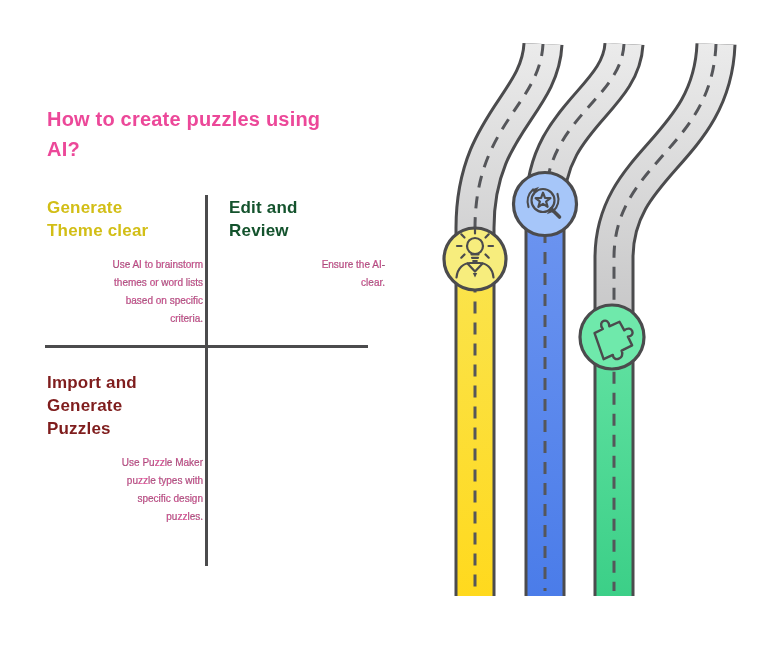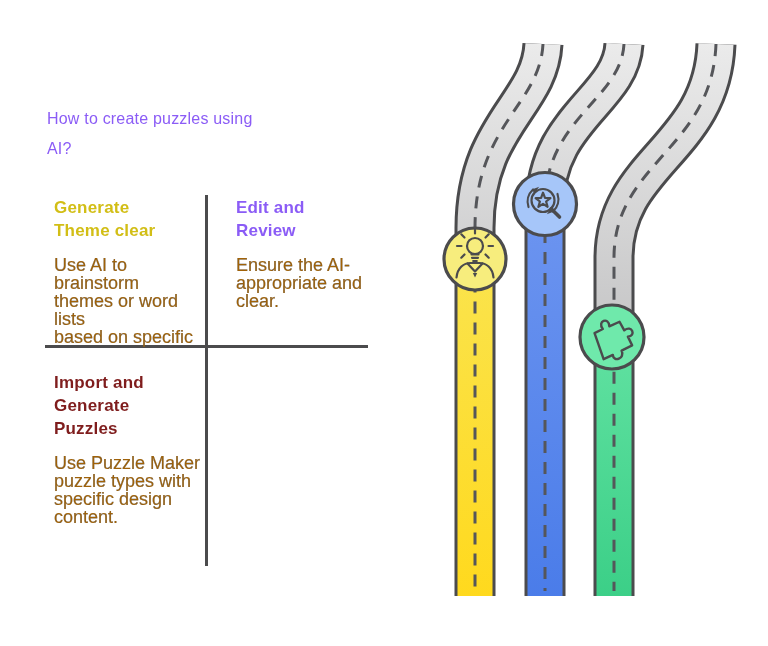--- a/index.html
+++ b/index.html
@@ -4,40 +4,40 @@
 <style>
   html,body{margin:0;padding:0;}
   body{
     width:768px;height:646px;position:relative;overflow:hidden;
     background:#ffffff;
     font-family:"Liberation Sans", sans-serif;
   }
   .abs{position:absolute;}
   .title{
     left:47px;top:104px;width:360px;
-    font-size:16px;font-weight:normal;color:#8b5cf6;line-height:30px;letter-spacing:.2px;
+    font-size:20px;font-weight:bold;color:#ec4899;line-height:30px;letter-spacing:.2px;
   }
   .title .ln{display:block;}
   .divider-v{left:205px;top:195px;width:3px;height:371px;background:#4b4b4d;}
   .divider-h{left:45px;top:345px;width:323px;height:3px;background:#4b4b4d;}
   .cell{width:156px;}
   .cell h2{
     margin:0 0 14px 0;font-size:17px;font-weight:bold;line-height:23px;letter-spacing:.2px;
   }
-  .cell h2 .ln,.cell p .ln{display:block;margin-left:7px;}
+  .cell h2 .ln,.cell p .ln{display:block;}
   .cell p{
-    margin:0;font-size:18px;line-height:18px;color:#a16207;font-weight:bold;
+    margin:0;font-size:10px;line-height:18px;color:#ec4899;font-weight:bold;text-align:right;
     -webkit-text-stroke:.2px #515155;
   }
   .cell p{font-weight:normal;}
   .cell-1{left:47px;top:196px;}
   .cell-2{left:229px;top:196px;}
   .cell-3{left:47px;top:371px;}
   .cell-1 h2{color:#d2be16;}
-  .cell-2 h2{color:#8b5cf6;}
+  .cell-2 h2{color:#14532d;}
   .cell-3 h2{color:#7f1d1d;}
   svg.roadmap{left:0;top:0;}
 </style>
 </head>
 <body>
 
 <div class="abs title">
   <span class="ln">How to create puzzles using</span>
   <span class="ln">AI?</span>
 </div>
@@ -47,46 +47,46 @@
 
 <section class="abs cell cell-1">
   <h2>
     <span class="ln">Generate</span>
     <span class="ln">Theme clear</span>
   </h2>
   <p>
     <span class="ln">Use AI to brainstorm</span>
     <span class="ln">themes or word lists</span>
     <span class="ln">based on specific</span>
+    <span class="ln">criteria.</span>
   </p>
 </section>
 
 <section class="abs cell cell-2">
   <h2>
     <span class="ln">Edit and</span>
     <span class="ln">Review</span>
   </h2>
   <p>
     <span class="ln">Ensure the AI-</span>
-    <span class="ln">appropriate and</span>
     <span class="ln">clear.</span>
   </p>
 </section>
 
 <section class="abs cell cell-3">
   <h2>
     <span class="ln">Import and</span>
     <span class="ln">Generate</span>
     <span class="ln">Puzzles</span>
   </h2>
   <p>
     <span class="ln">Use Puzzle Maker</span>
     <span class="ln">puzzle types with</span>
     <span class="ln">specific design</span>
-    <span class="ln">content.</span>
+    <span class="ln">puzzles.</span>
   </p>
 </section>
 
 <svg class="abs roadmap" width="768" height="646" viewBox="0 0 768 646" xmlns="http://www.w3.org/2000/svg">
   <defs>
     <linearGradient id="gGray" x1="0" y1="44" x2="0" y2="360" gradientUnits="userSpaceOnUse">
       <stop offset="0" stop-color="#ebebeb"></stop>
         <stop offset="1" stop-color="#c2c2c3"></stop>
     </linearGradient>
     <linearGradient id="gYellow" x1="0" y1="250" x2="0" y2="600" gradientUnits="userSpaceOnUse">

